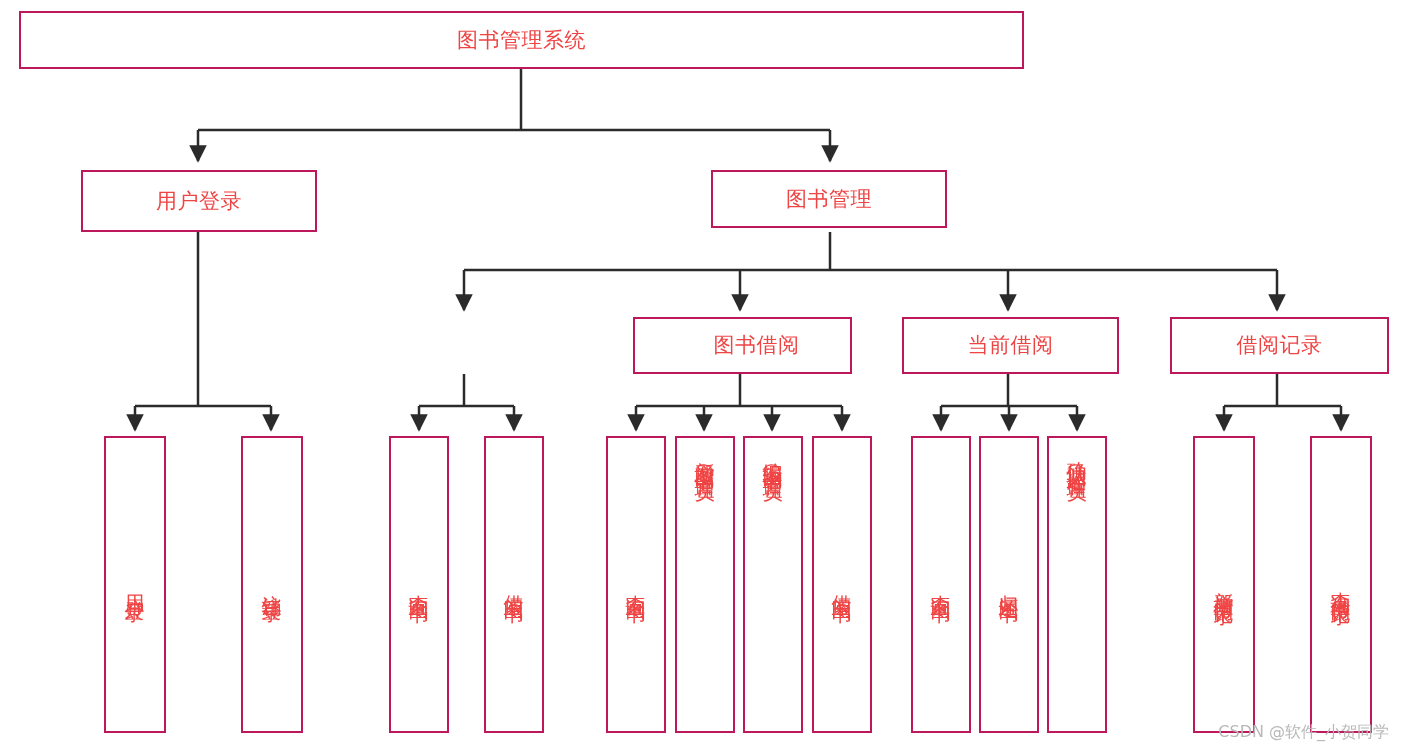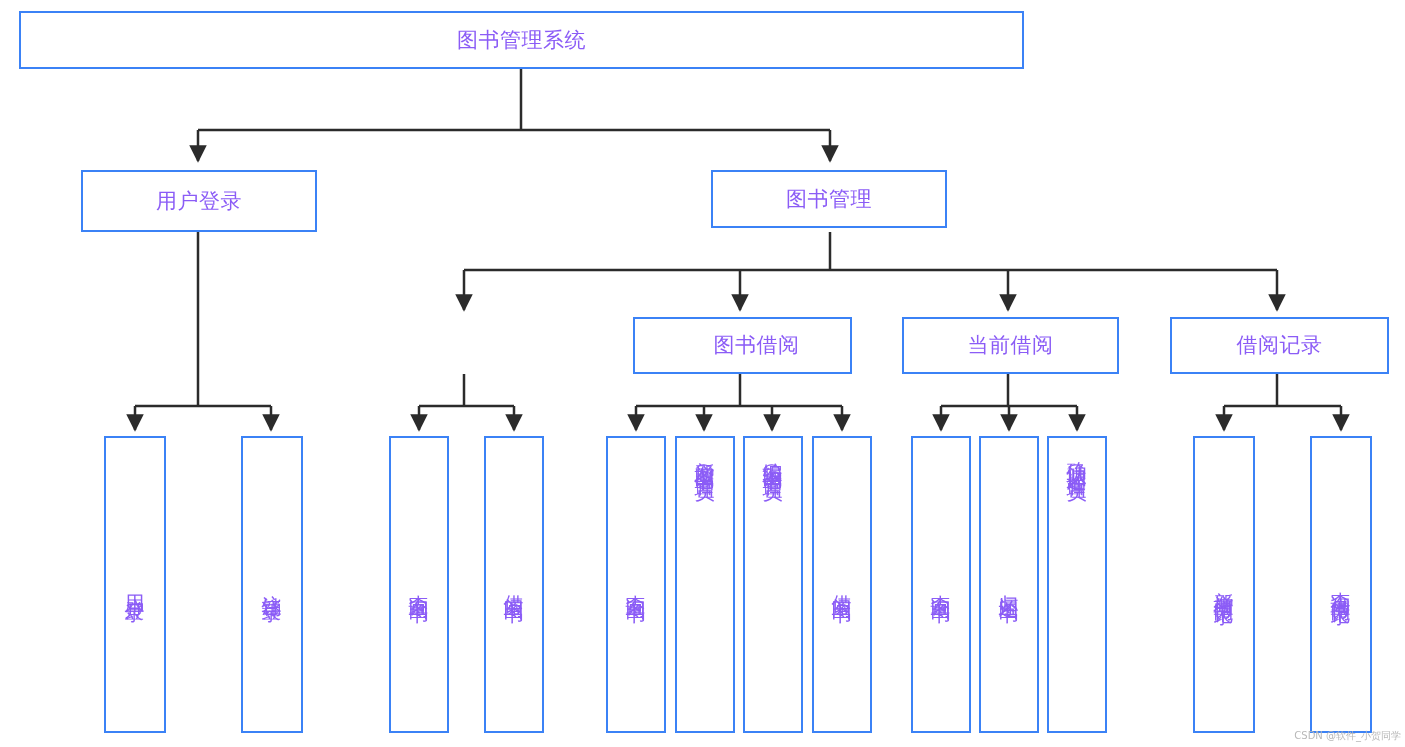--- a/index.html
+++ b/index.html
@@ -19,26 +19,26 @@
     position: absolute;
     left: 0;
     top: 0;
     width: 1405px;
     height: 747px;
     pointer-events: none;
   }
   .node {
     position: absolute;
     box-sizing: border-box;
-    border: 2px solid #3b82f6;
+    border: 2px solid #be185d;
     background: #ffffff;
     display: flex;
     align-items: center;
     justify-content: center;
-    color: #8b5cf6;
+    color: #ef4444;
   }
   .node .label {
     display: block;
     text-align: center;
     line-height: 1.05;
     white-space: nowrap;
   }
   .node.horizontal .label {
     font-size: 21px;
     letter-spacing: 0.5px;
@@ -60,23 +60,23 @@
   }
   .node.vertical.v-center {
     align-items: center;
   }
   .node.vertical.v-top {
     align-items: flex-start;
     padding-top: 8px;
   }
   .watermark {
     position: absolute;
-    right: 4px;
+    right: 16px;
     bottom: 4px;
-    font-size: 10px;
+    font-size: 16px;
     color: #b8b8b8;
     white-space: nowrap;
     font-family: "DejaVu Sans", "Liberation Sans", sans-serif;
   }
 </style>
 </head>
 <body>
 
 <div id="diagram-root">
 

